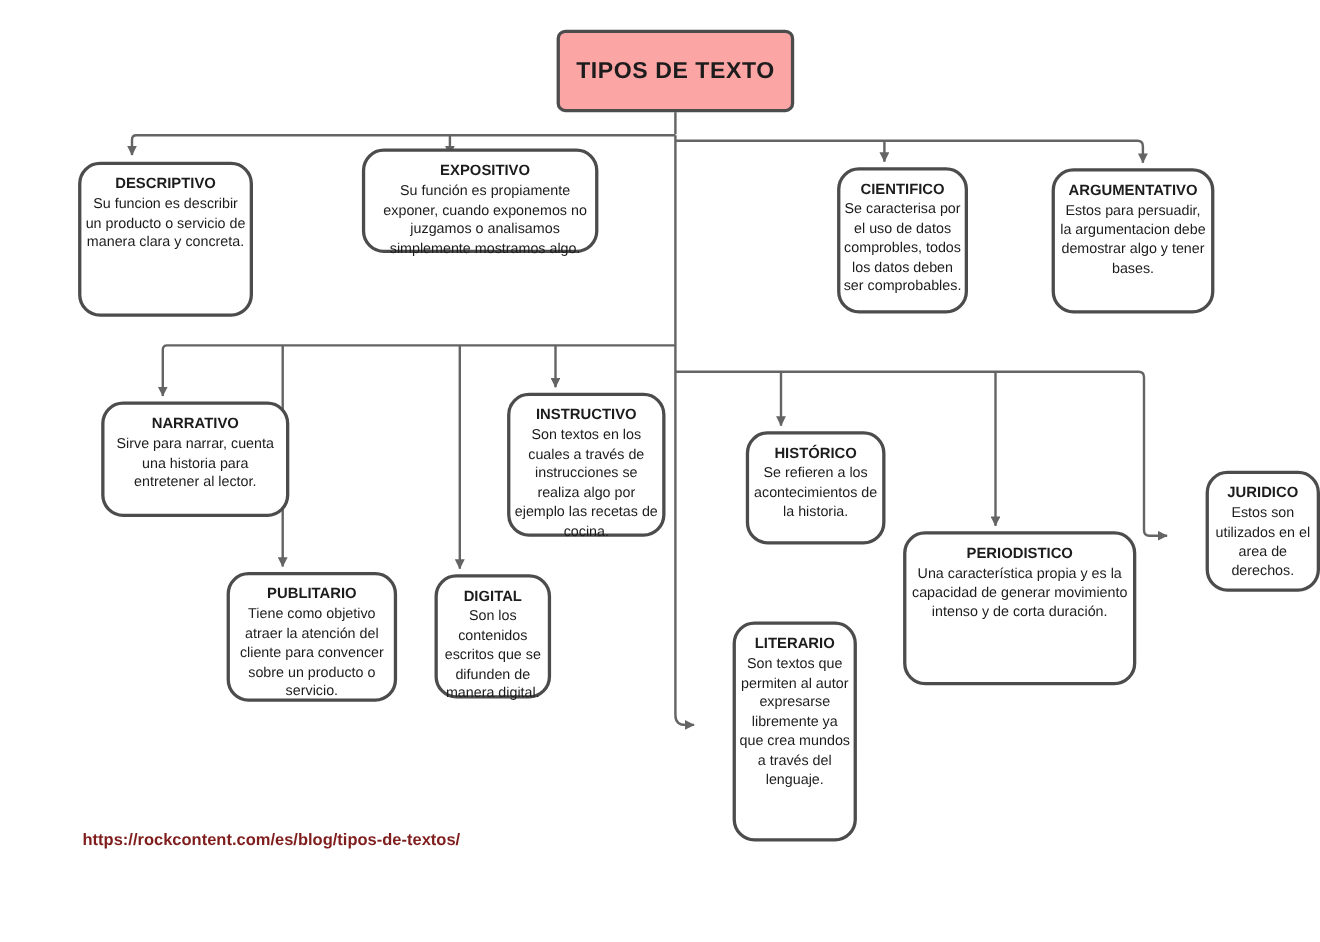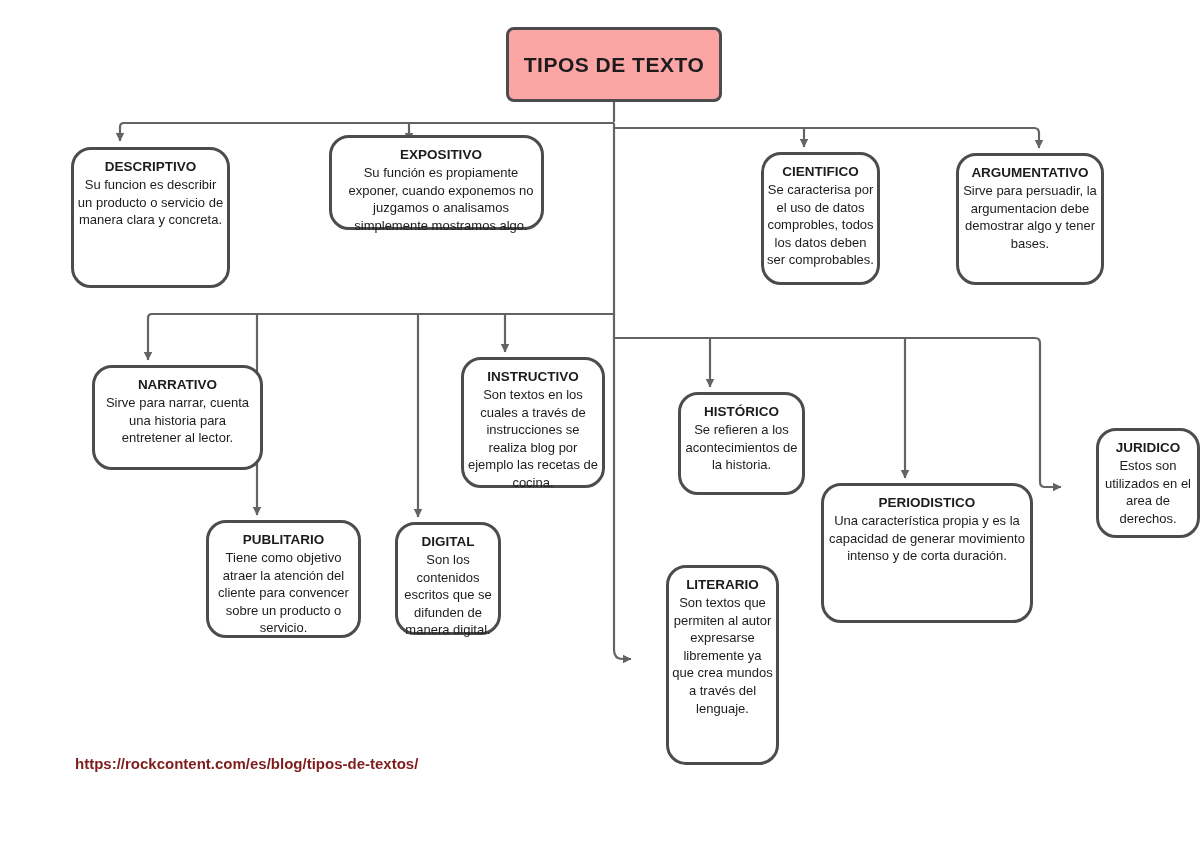--- a/index.html
+++ b/index.html
@@ -117,31 +117,31 @@
     <span class="node-body">Su función es propiamente exponer, cuando exponemos no juzgamos o analisamos simplemente mostramos algo.</span>
   </div>
 
   <div class="node" style="left:733px;top:152px;width:119px;height:133px;">
     <span class="node-title">CIENTIFICO</span>
     <span class="node-body">Se caracterisa por el uso de datos comprobles, todos los datos deben ser comprobables.</span>
   </div>
 
   <div class="node" style="left:928px;top:153px;width:148px;height:132px;">
     <span class="node-title">ARGUMENTATIVO</span>
-    <span class="node-body">Sirve para persuadir, la argumentacion debe demostrar algo y tener bases.</span>
+    <span class="node-body">Estos para persuadir, la argumentacion debe demostrar algo y tener bases.</span>
   </div>
 
   <div class="node" style="left:64px;top:365px;width:171px;height:105px;">
     <span class="node-title">NARRATIVO</span>
     <span class="node-body">Sirve para narrar, cuenta una historia para entretener al lector.</span>
   </div>
 
   <div class="node" style="left:433px;top:357px;width:144px;height:131px;">
     <span class="node-title">INSTRUCTIVO</span>
-    <span class="node-body">Son textos en los cuales a través de instrucciones se realiza blog por ejemplo las recetas de cocina.</span>
+    <span class="node-body">Son textos en los cuales a través de instrucciones se realiza algo por ejemplo las recetas de cocina.</span>
   </div>
 
   <div class="node" style="left:650px;top:392px;width:127px;height:103px;">
     <span class="node-title">HISTÓRICO</span>
     <span class="node-body">Se refieren a los acontecimientos de la historia.</span>
   </div>
 
   <div class="node" style="left:1068px;top:428px;width:104px;height:110px;padding-left:2px;padding-right:2px;">
     <span class="node-title">JURIDICO</span>
     <span class="node-body">Estos son utilizados en el area de derechos.</span>

